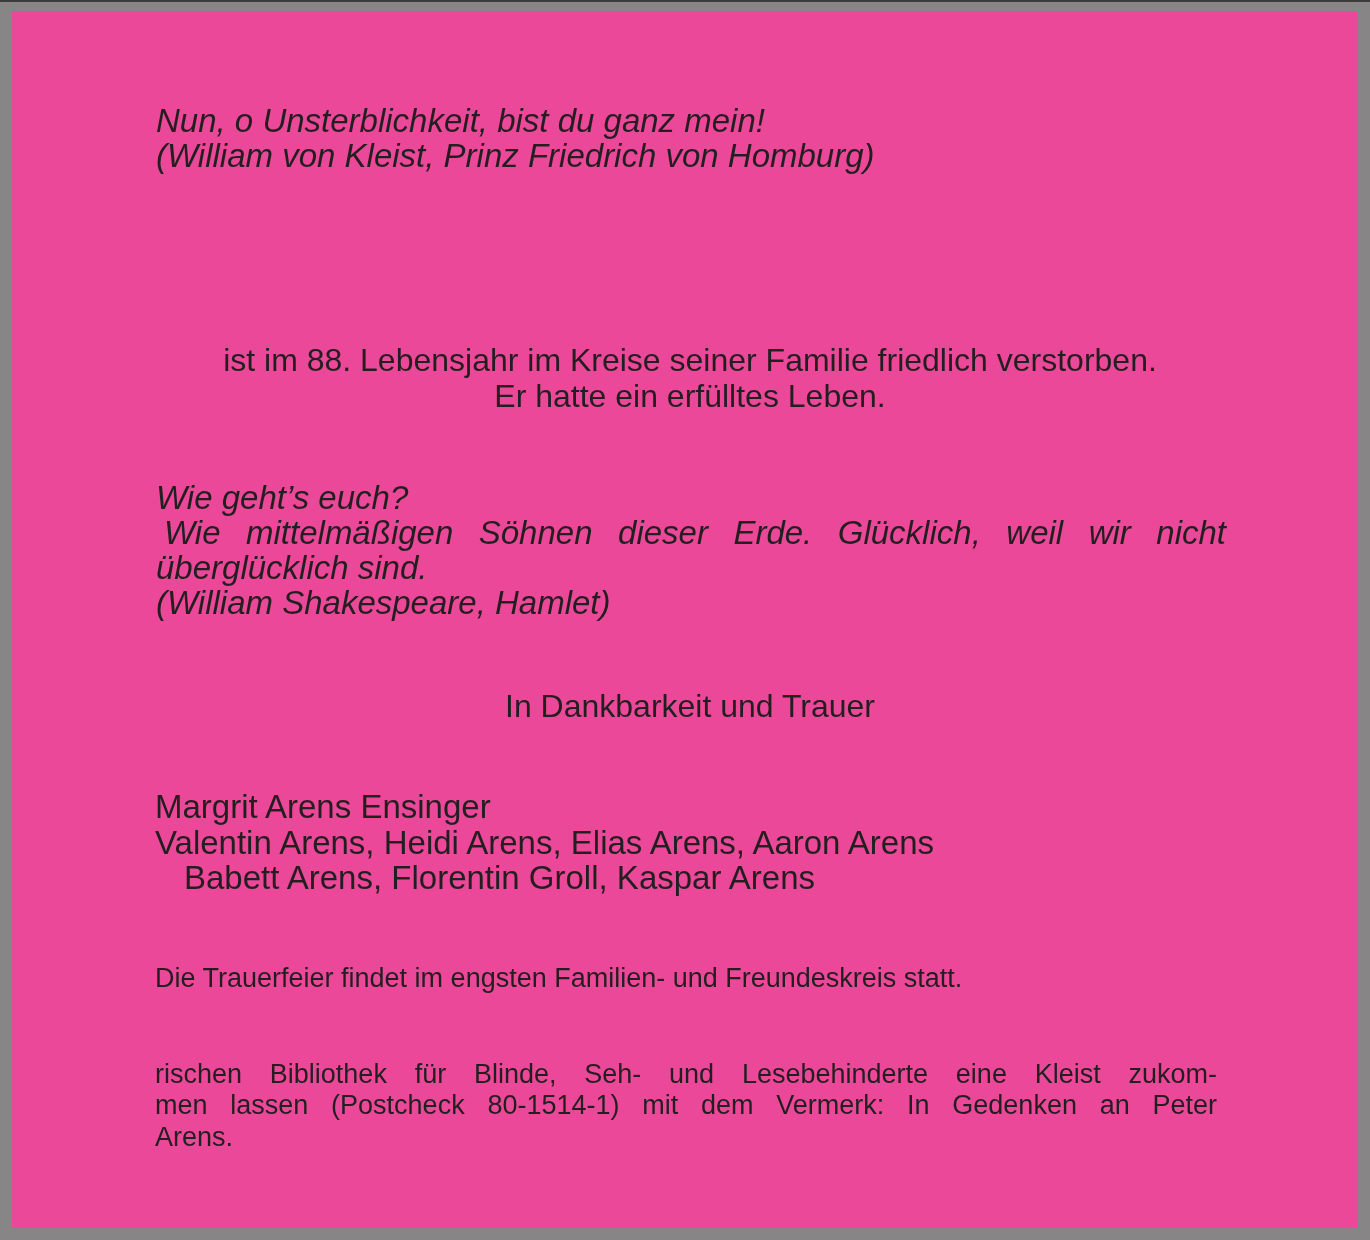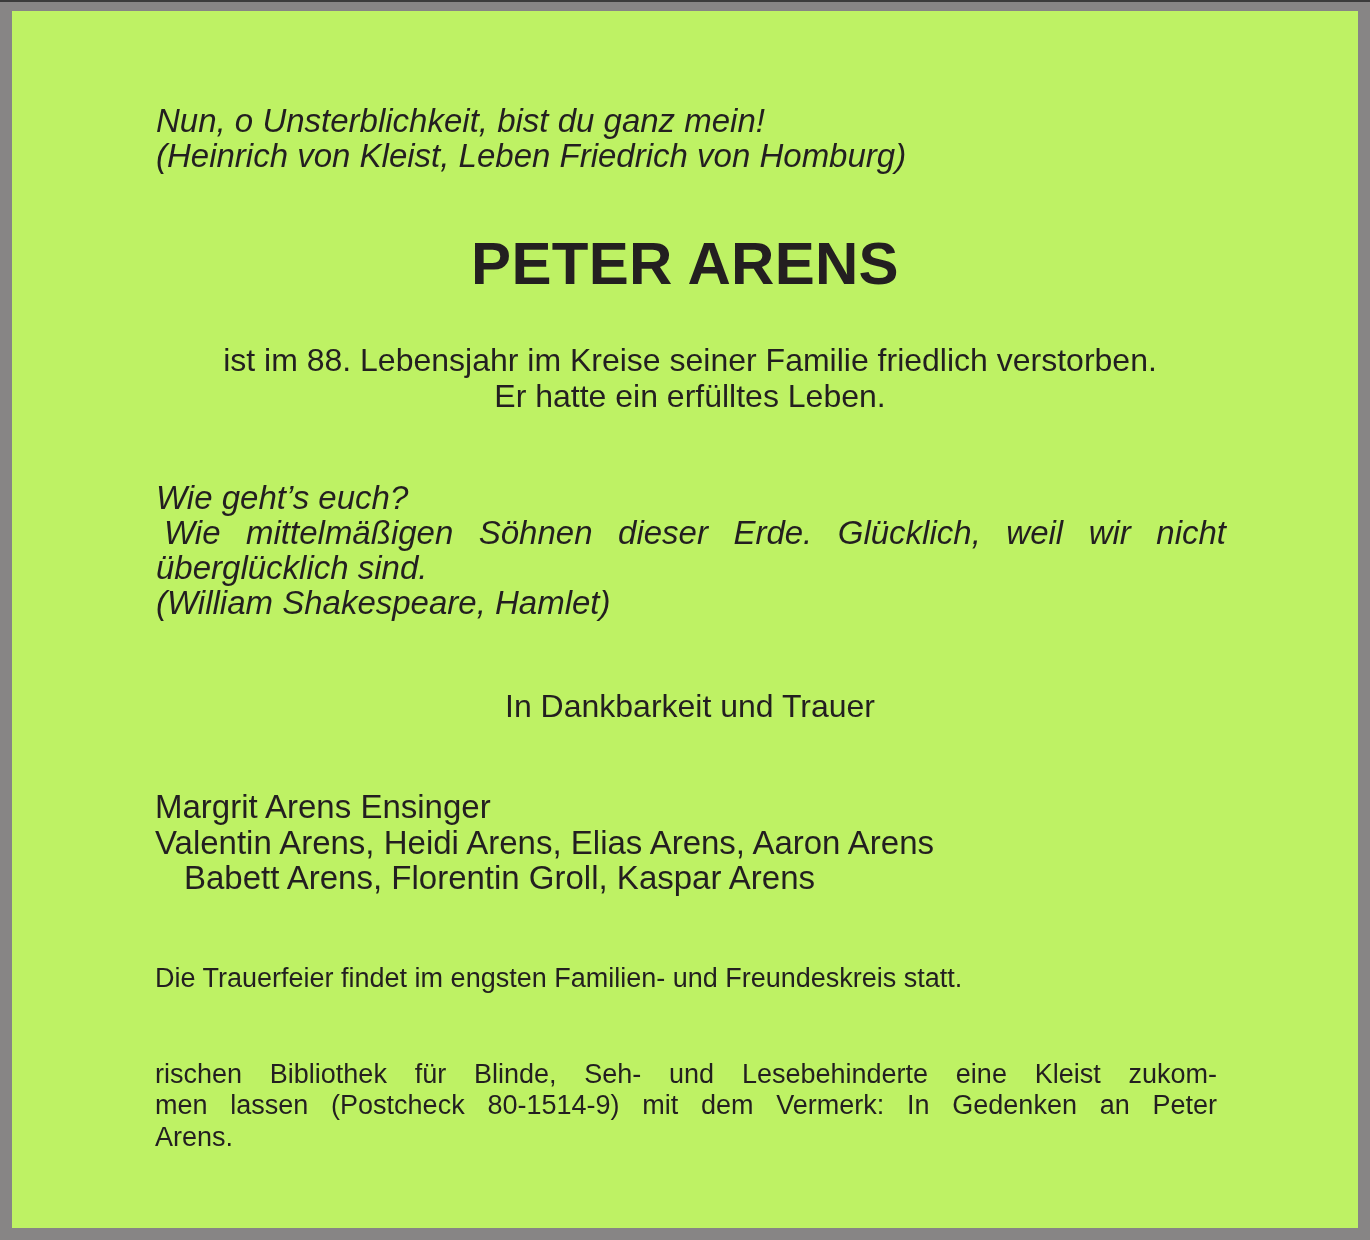--- a/index.html
+++ b/index.html
@@ -5,57 +5,56 @@
   html, body { margin: 0; padding: 0; }
   body {
     width: 1370px; height: 1240px; position: relative; overflow: hidden;
     background: #878585;
     font-family: "Liberation Sans", sans-serif;
     color: #231f20;
   }
   .top-line { position: absolute; left: 0; top: 0; width: 1370px; height: 2px; background: #3b3b3b; }
   .page {
     position: absolute; left: 12px; top: 11px; width: 1346px; height: 1217px;
-    background: #bef264;
+    background: #ec4899;
   }
   .ln { position: absolute; white-space: nowrap; margin: 0; }
   .it { font-style: italic; }
   .q1 { font-size: 33px; line-height: 35px; }
   .title { font-size: 60px; font-weight: bold; line-height: 60px; left: 0; width: 1346px; text-align: center; letter-spacing: 0.3px; }
   .body { font-size: 32px; line-height: 36px; left: 0; width: 1356px; text-align: center; }
   .just { font-size: 33px; line-height: 35px; width: 1062px; text-align: justify; text-align-last: justify; white-space: normal; }
   .names { font-size: 33px; line-height: 35.5px; }
   .small { font-size: 27px; line-height: 31.5px; }
   .smalljust { font-size: 27px; line-height: 31.5px; width: 1062px; text-align: justify; text-align-last: justify; white-space: normal; }
 </style>
 </head>
 <body>
 
 <div class="top-line"></div>
 
 <div class="page">
 
   <div class="ln it q1" style="left:144px; top:92px;">Nun, o Unsterblichkeit, bist du ganz mein!</div>
-  <div class="ln it q1" style="left:144px; top:127px;">(Heinrich von Kleist, Leben Friedrich von Homburg)</div>
+  <div class="ln it q1" style="left:144px; top:127px;">(William von Kleist, Prinz Friedrich von Homburg)</div>
 
-  <div class="ln title" style="top:223px;">PETER ARENS</div>
 
   <div class="ln body" style="top:331px;">ist im 88. Lebensjahr im Kreise seiner Familie friedlich verstorben.</div>
   <div class="ln body" style="top:367px;">Er hatte ein erfülltes Leben.</div>
 
   <div class="ln it q1" style="left:144px; top:469px;">Wie geht’s euch?</div>
   <div class="ln it just" style="left:152px; top:504px;">Wie mittelmäßigen Söhnen dieser Erde. Glücklich, weil wir nicht</div>
   <div class="ln it q1" style="left:144px; top:539px;">überglücklich sind.</div>
   <div class="ln it q1" style="left:144px; top:574px;">(William Shakespeare, Hamlet)</div>
 
   <div class="ln body" style="top:677px;">In Dankbarkeit und Trauer</div>
 
   <div class="ln names" style="left:143px; top:778px;">Margrit Arens Ensinger</div>
   <div class="ln names" style="left:143px; top:814px;">Valentin Arens, Heidi Arens, Elias Arens, Aaron Arens</div>
   <div class="ln names" style="left:130px; top:849px;margin-left:42px;">Babett Arens, Florentin Groll, Kaspar Arens</div>
 
   <div class="ln small" style="left:143px; top:952px;">Die Trauerfeier findet im engsten Familien- und Freundeskreis statt.</div>
 
   <div class="ln smalljust" style="left:143px; top:1048px;">rischen Bibliothek für Blinde, Seh- und Lesebehinderte eine Kleist zukom-</div>
-  <div class="ln smalljust" style="left:143px; top:1079px;">men lassen (Postcheck 80-1514-9) mit dem Vermerk: In Gedenken an Peter</div>
+  <div class="ln smalljust" style="left:143px; top:1079px;">men lassen (Postcheck 80-1514-1) mit dem Vermerk: In Gedenken an Peter</div>
   <div class="ln small" style="left:143px; top:1111px;">Arens.</div>
 
 </div>
 
 </body></html>

